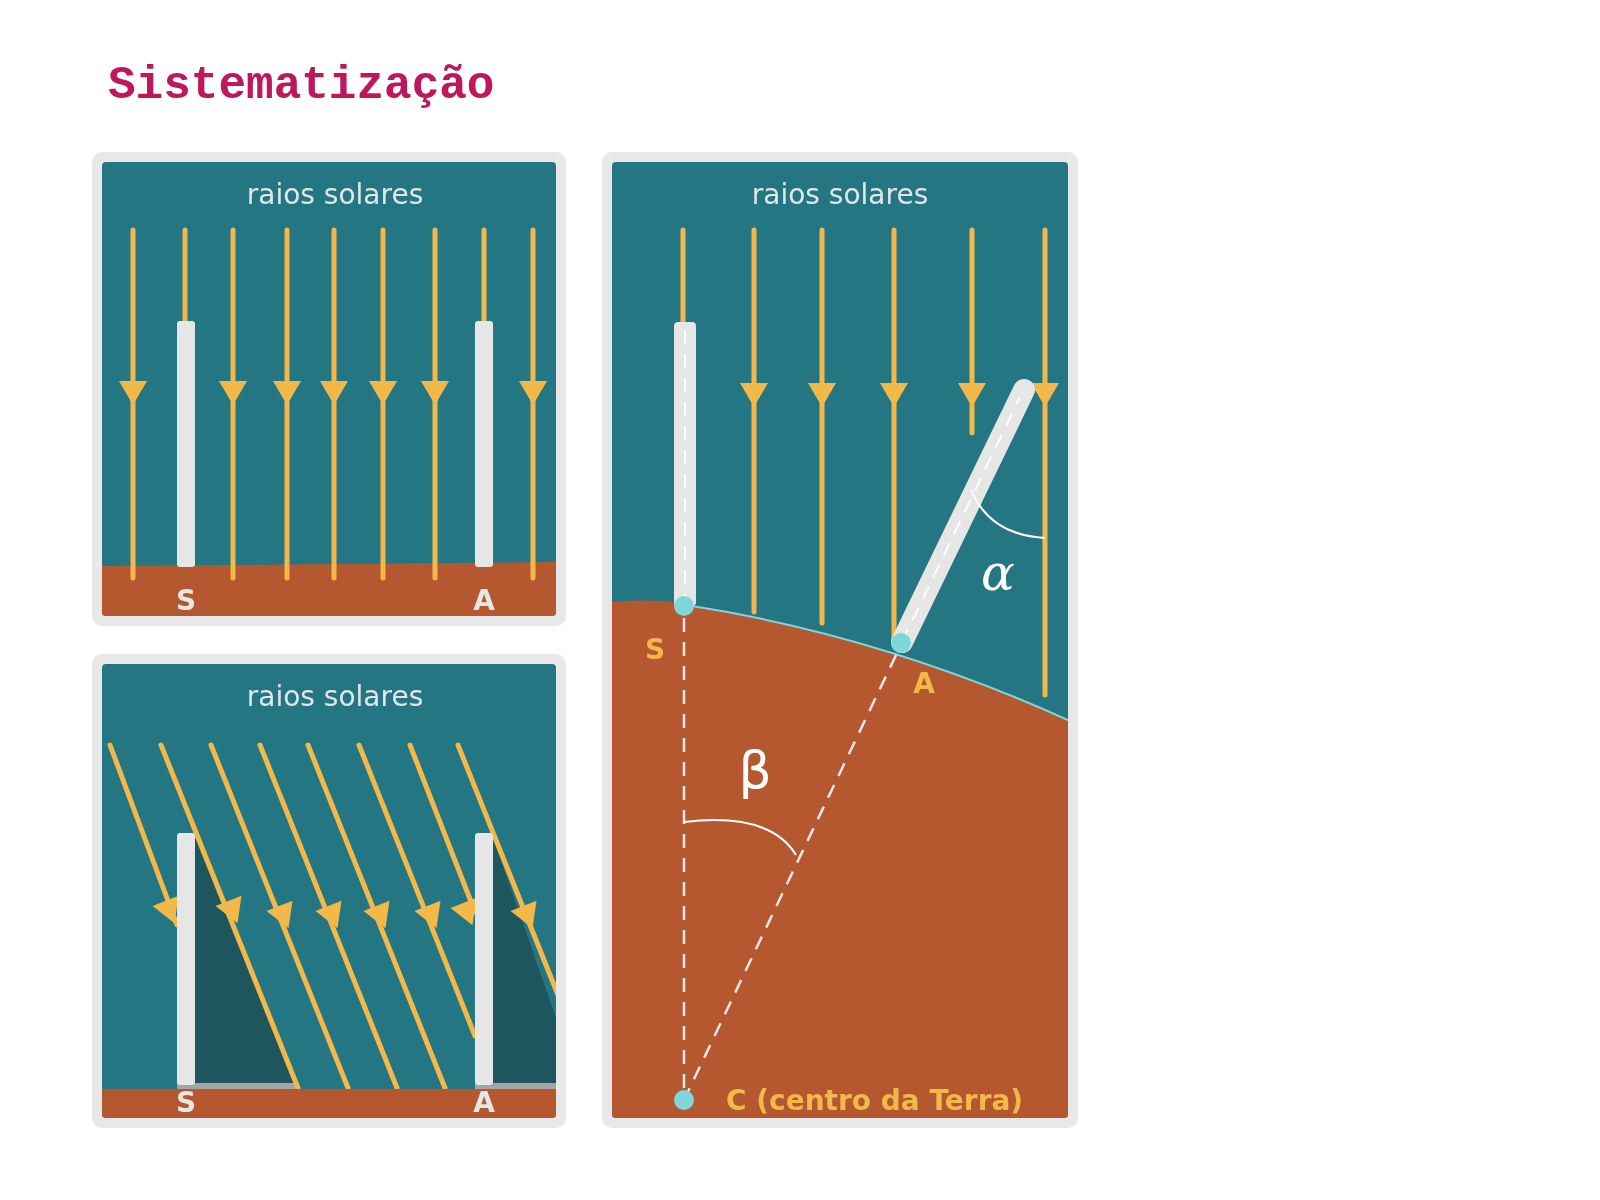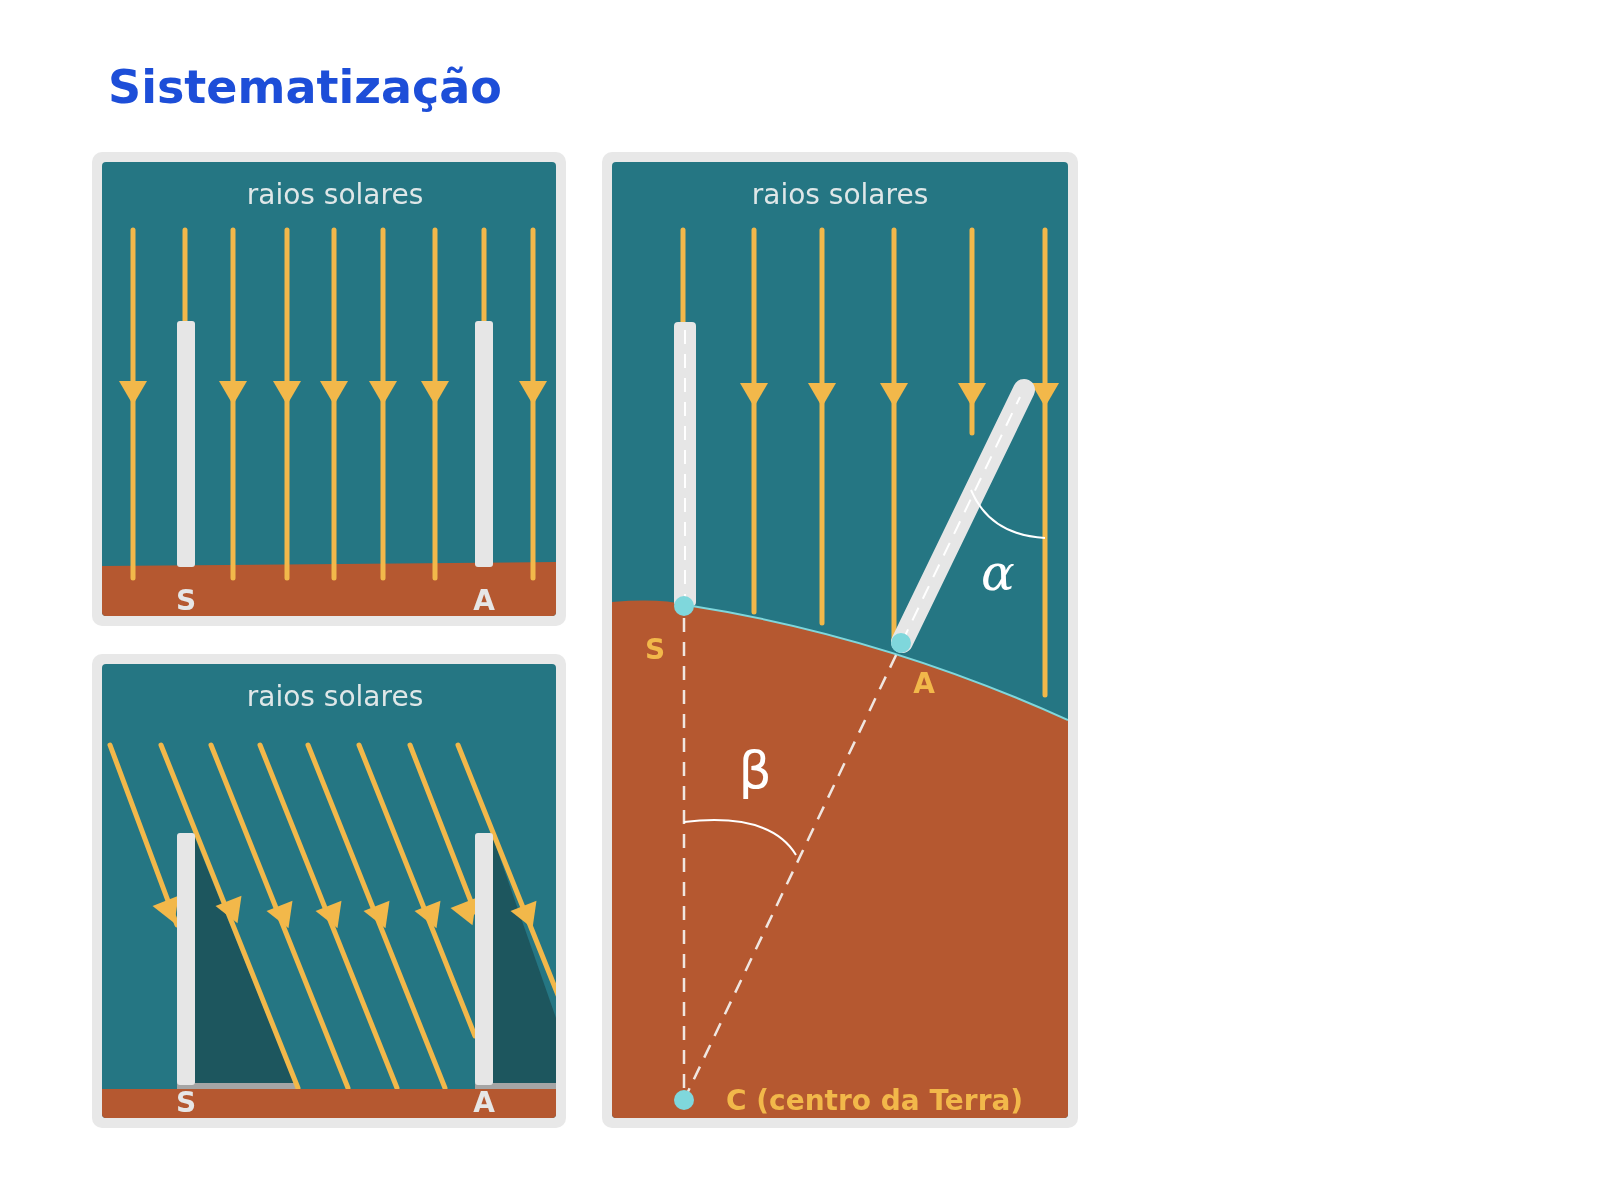--- a/index.html
+++ b/index.html
@@ -1,17 +1,17 @@
 <!DOCTYPE html>
 <html><head>
   <meta charset="utf-8">
   <style>
     html, body { margin: 0; padding: 0; background: #ffffff; }
     body { width: 1600px; height: 1200px; position: relative; overflow: hidden; font-family: "DejaVu Sans", sans-serif; }
-    .title { position: absolute; left: 108px; top: 60px; font-size: 46px; font-weight: bold; color: #1d4ed8; letter-spacing: 0px; margin: 0; }
+    .title { position: absolute; left: 108px; top: 60px; font-size: 46px; font-weight: bold; color: #be185d; letter-spacing: 0px; margin: 0; font-family: Liberation Mono, monospace; }
     svg { position: absolute; left: 0; top: 0; }
     .lbl-w { font-family: "DejaVu Sans", sans-serif; fill: #dfe7e8; font-size: 28px; }
     .lbl-b { font-family: "DejaVu Sans", sans-serif; font-weight: bold; font-size: 28px; }
   </style>
 </head>
 <body>
 
 <h1 class="title">Sistematização</h1>
 
 <svg width="1600" height="1200" viewBox="0 0 1600 1200" xmlns="http://www.w3.org/2000/svg">

